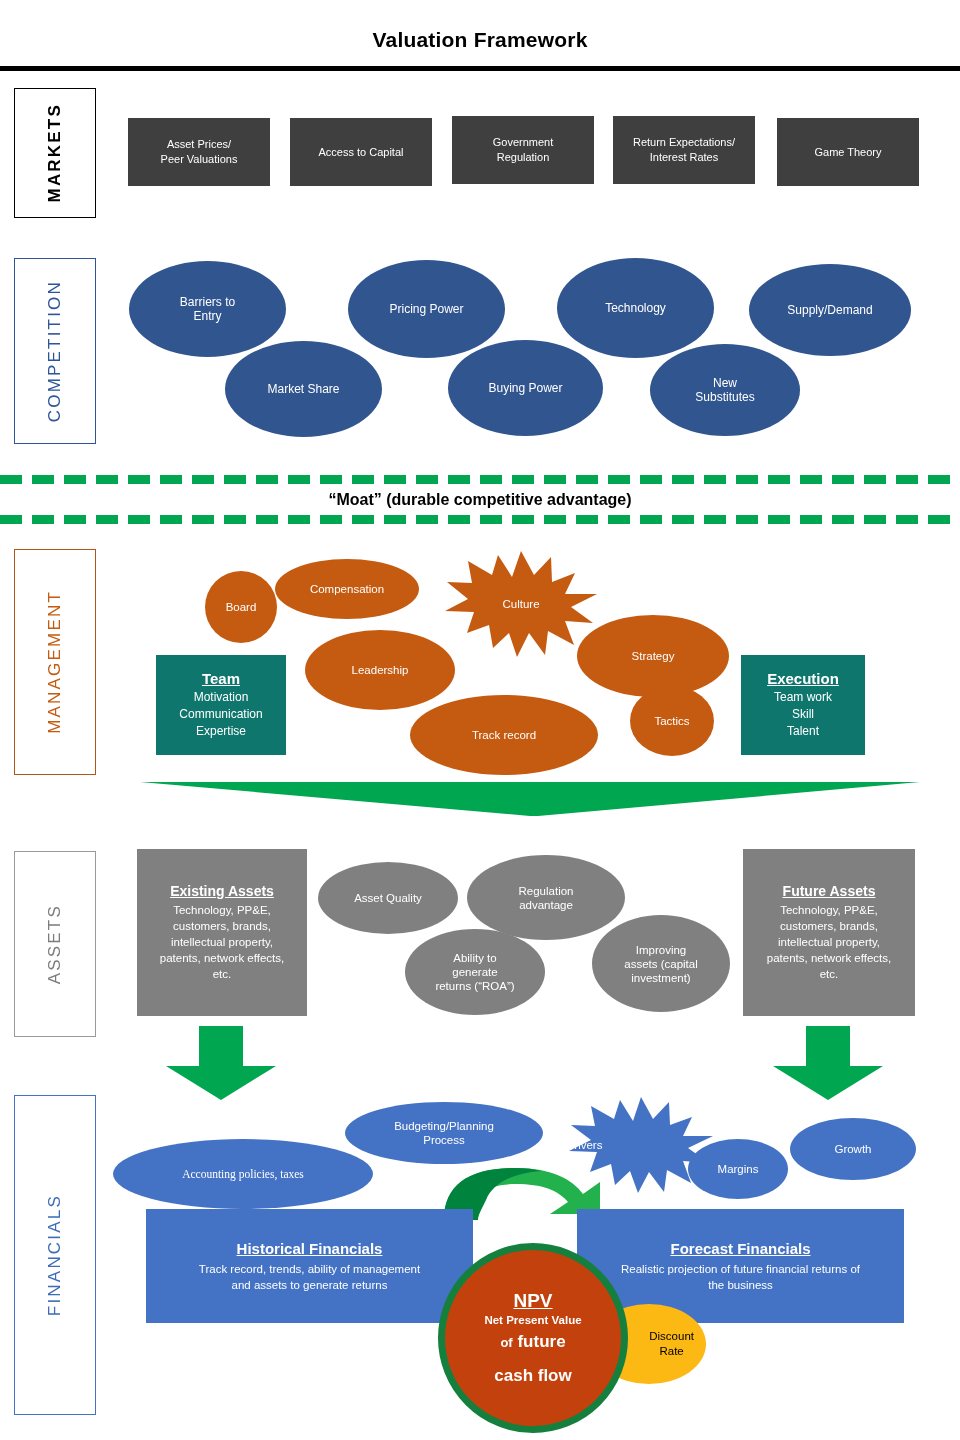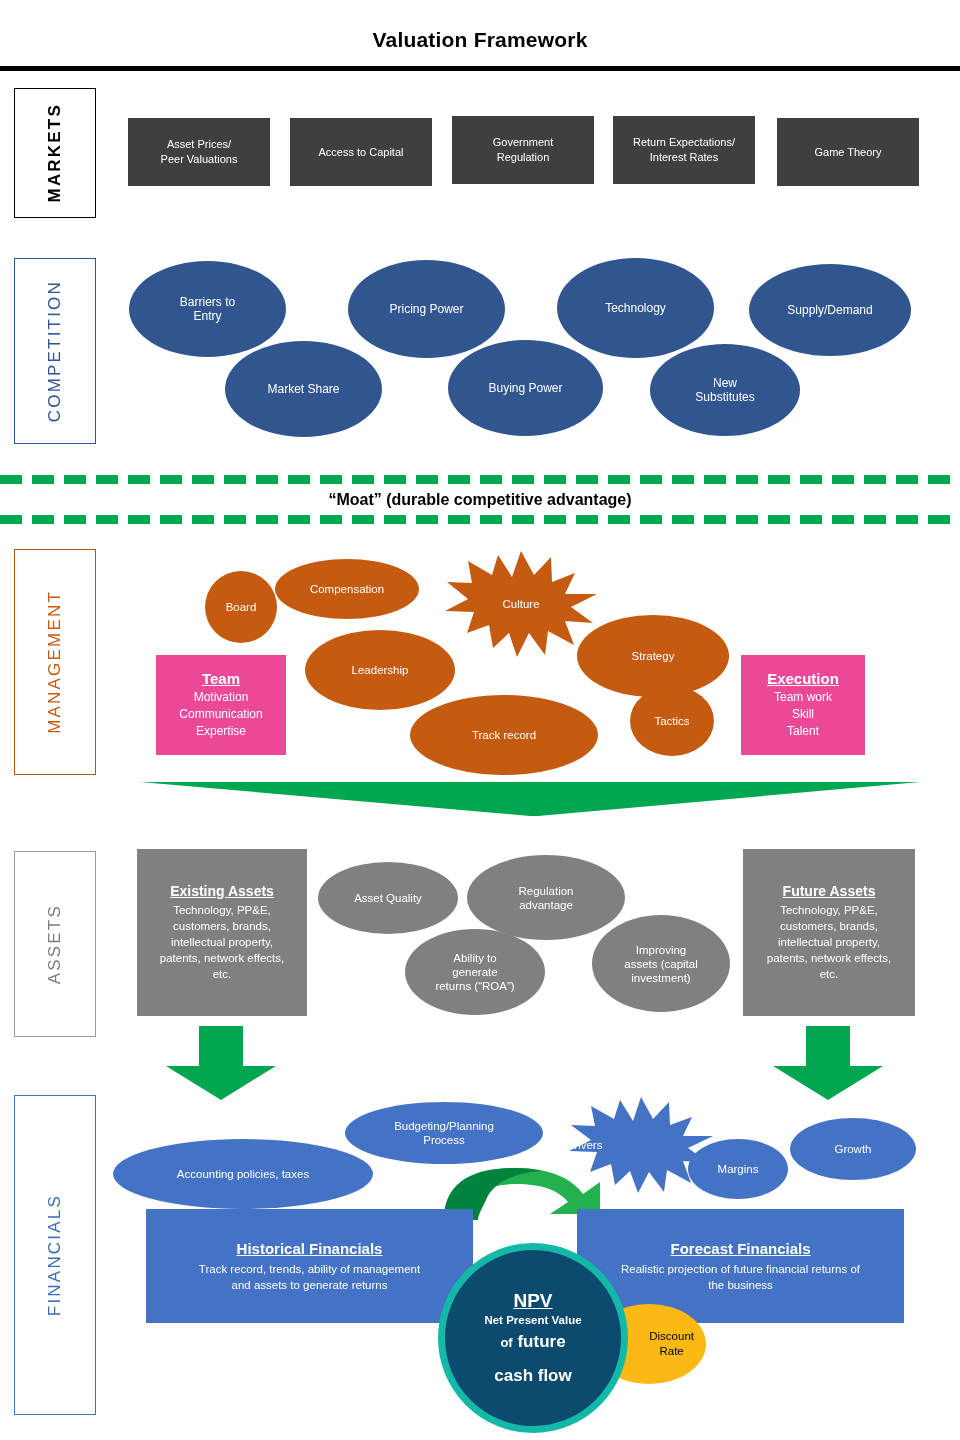--- a/index.html
+++ b/index.html
@@ -58,41 +58,41 @@
   .ell.fin{background:#4472C4;font-size:11.5px;}
   .ell.gold{background:#FDB913;color:#000;font-size:11.5px;line-height:15px;}
 
   
   .sbox{
     display:flex;flex-direction:column;align-items:center;justify-content:center;
     text-align:center;color:#fff;padding:6px 8px;
   }
   .sbox .hd{font-weight:bold;text-decoration:underline;margin-bottom:2px;}
   .sbox .ln{}
-  .sbox.mgmt{background:#ec4899;}
+  .sbox.mgmt{background:#0f766e;}
   .sbox.mgmt .hd{font-size:15px;}
   .sbox.mgmt .ln{font-size:12px;line-height:17px;}
   .sbox.asset{background:#808080;}
   .sbox.asset .hd{font-size:14px;margin-bottom:3px;}
   .sbox.asset .ln{font-size:11.5px;line-height:16px;}
   .sbox.fin{background:#4472C4;}
   .sbox.fin .hd{font-size:15px;margin-bottom:4px;}
   .sbox.fin .ln{font-size:11.5px;line-height:16px;}
 
   
   .moat-line{height:9px;background:
      repeating-linear-gradient(to right,#00A650 0 22px, #ffffff 22px 32px);}
   #moat-label{
     left:0;width:960px;text-align:center;
     font-size:16px;font-weight:bold;color:#000;
   }
 
   
   #npv-circle{
-    background:#0c4a6e;border:7px solid #14b8a6;border-radius:50%;
+    background:#c2410c;border:7px solid #15803d;border-radius:50%;
     display:flex;flex-direction:column;align-items:center;justify-content:center;
     color:#fff;text-align:center;z-index:6;
   }
   #npv-circle .l1{font-size:19px;font-weight:bold;text-decoration:underline;}
   #npv-circle .l2{font-size:11.5px;font-weight:bold;margin-top:2px;}
   #npv-circle .l3{font-size:17px;font-weight:bold;margin-top:6px;}
   #npv-circle .l3 .sm{font-size:13px;}
   #npv-circle .l4{font-size:17px;font-weight:bold;margin-top:14px;}
 
   svg{overflow:visible;}
@@ -257,21 +257,21 @@
   <span>FINANCIALS</span>
 </div>
 
 <svg class="abs" style="left:566px;top:1095px;width:150px;height:100px;" viewBox="0 0 150 100" width="150" height="100">
   <polygon points="75,2 87,24 103,7 104,30 126,22 117,41 147,41 122,53 143,68 117,66 125,88 101,75 98,97 83,77 72,98 64,76 49,90 45,69 24,77 31,57 3,56 25,45 5,30 29,31 25,11 48,24 54,5 67,26" fill="#4472C4"></polygon>
 </svg>
 <div class="abs" style="left:566px;top:1095px;width:150px;height:100px;display:flex;align-items:center;justify-content:flex-start;">
   <span style="color:#fff;font-size:11.5px;">Drivers</span>
 </div>
 
-<div class="abs ell fin" style="left:113px;top:1139px;width:260px;height:70px;">
+<div class="abs ell fin" style="left:113px;top:1139px;width:260px;height:70px;font-family:Liberation Serif, serif;">
   <span style="white-space:pre-line">Accounting policies, taxes</span>
 </div>
 <div class="abs ell fin" style="left:345px;top:1102px;width:198px;height:62px;">
   <span style="white-space:pre-line">Budgeting/Planning
 Process</span>
 </div>
 <div class="abs ell fin" style="left:688px;top:1139px;width:100px;height:60px;">
   <span style="white-space:pre-line">Margins</span>
 </div>
 <div class="abs ell fin" style="left:790px;top:1118px;width:126px;height:62px;">

